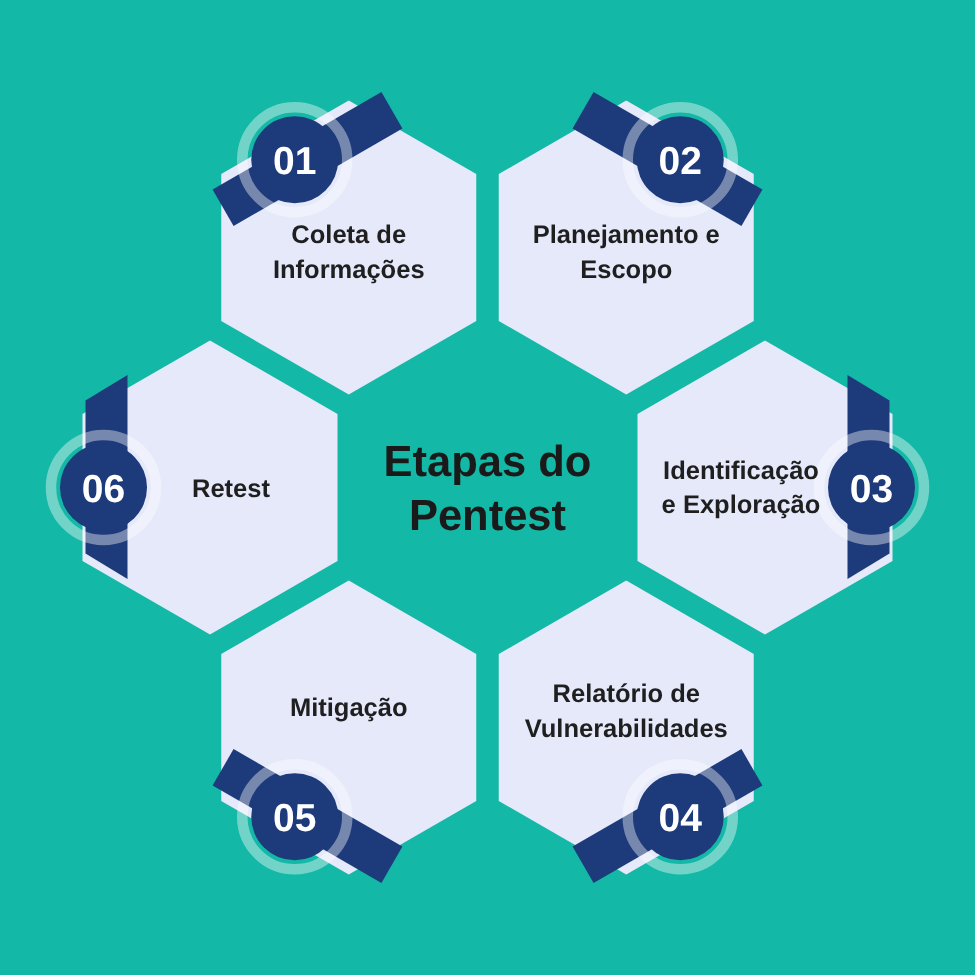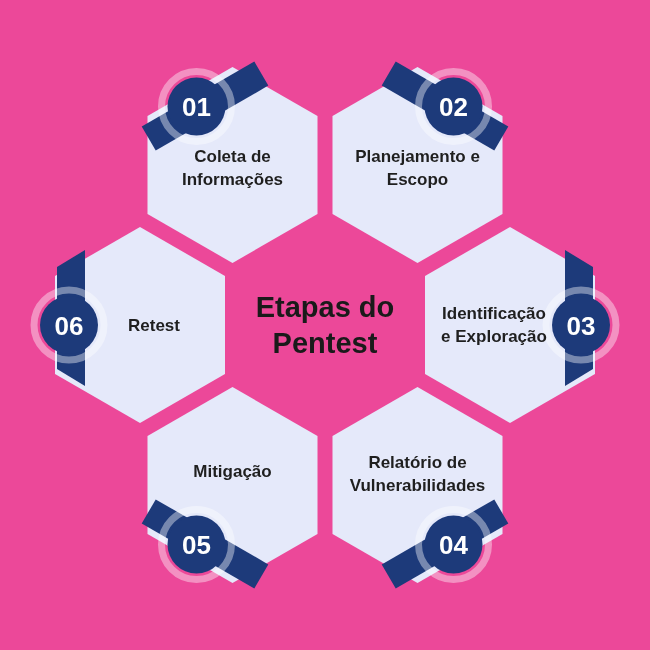--- a/index.html
+++ b/index.html
@@ -4,21 +4,21 @@
 <style>
   html, body {
     margin: 0;
     padding: 0;
     background: #ffffff;
   }
   .canvas {
     position: relative;
     width: 650px;
     height: 650px;
-    background: #ec4899;
+    background: #14b8a6;
     font-family: "Liberation Sans", sans-serif;
     overflow: hidden;
   }
   svg { display: block; }
   .hex-label {
     font-family: "Liberation Sans", sans-serif;
     font-size: 17px;
     font-weight: 600;
     fill: #1f1f1f;
   }

